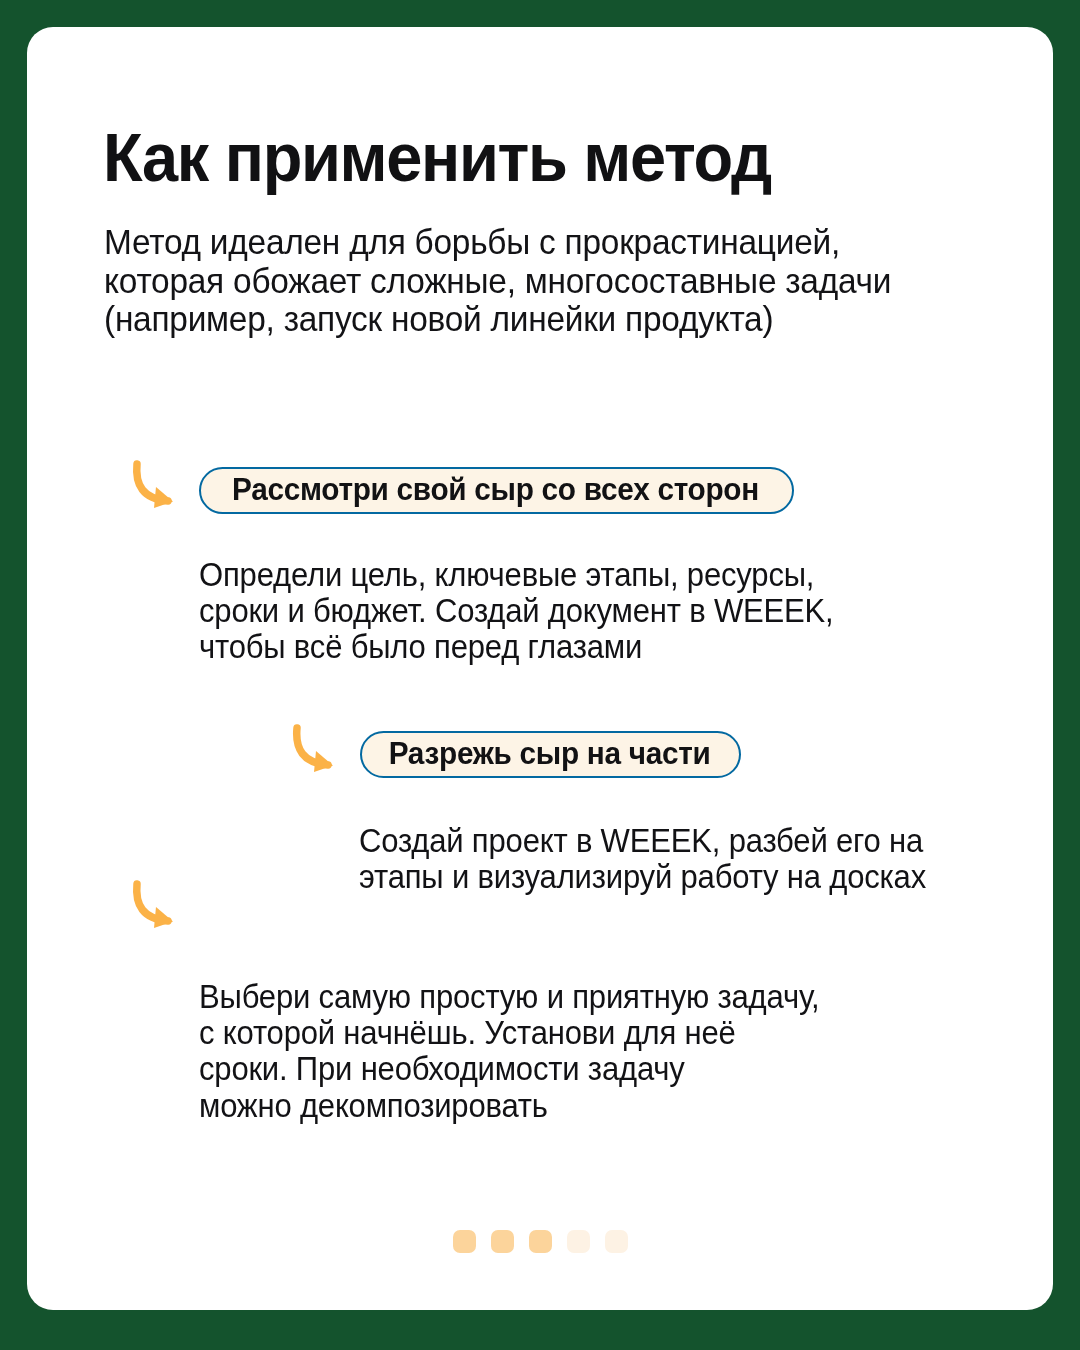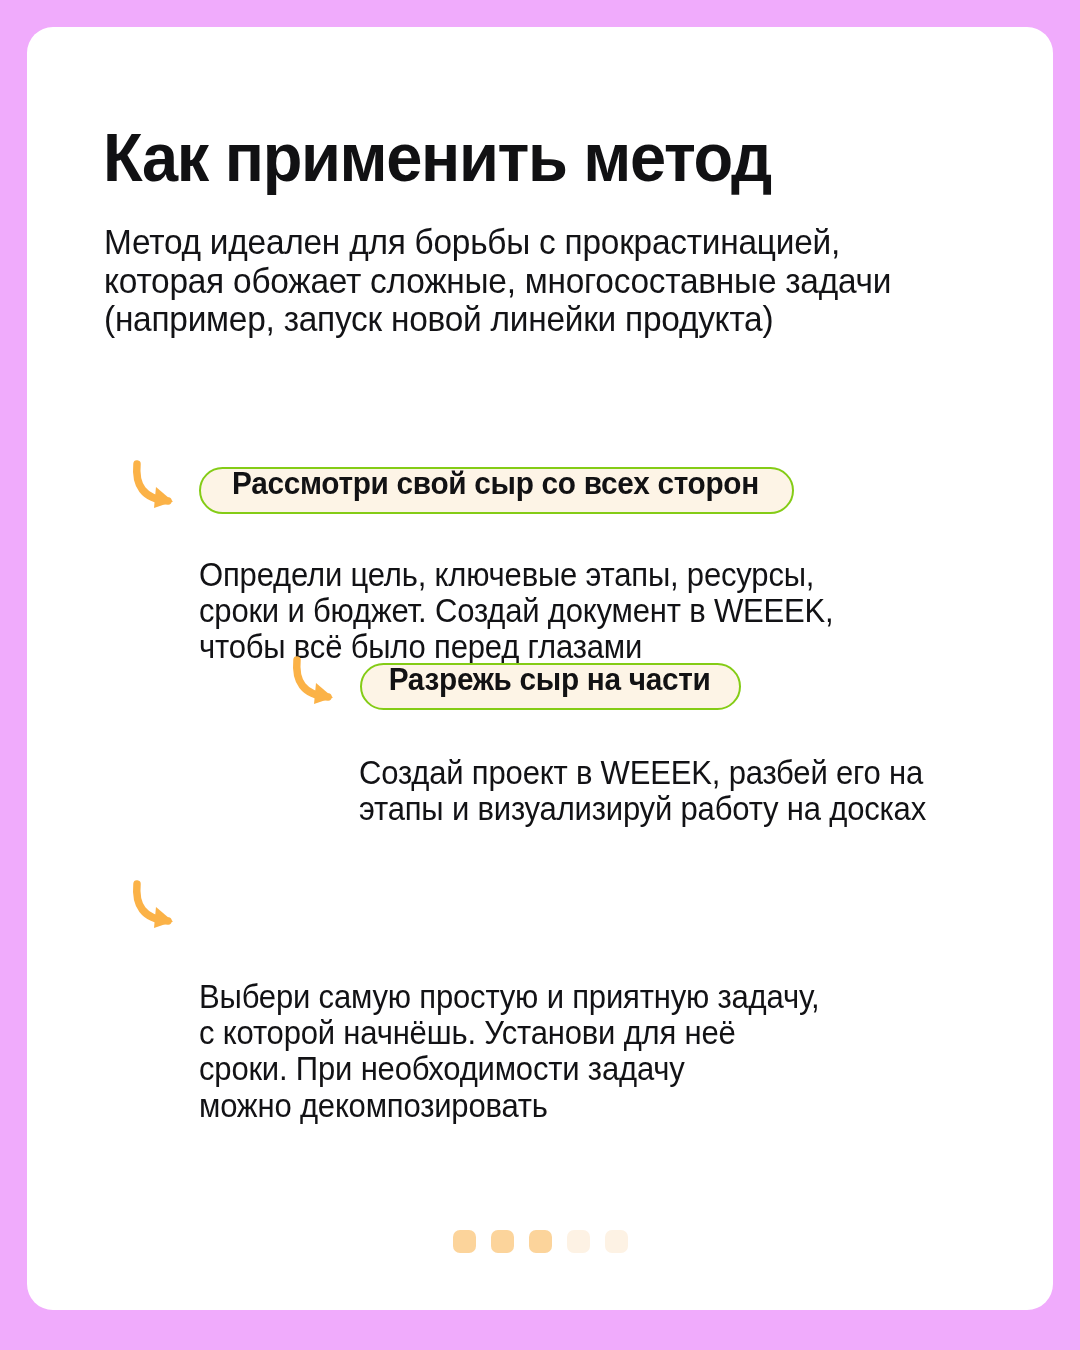--- a/index.html
+++ b/index.html
@@ -12,21 +12,21 @@
     background: #FCB852;
     font-family: "Liberation Sans", "DejaVu Sans", sans-serif;
     overflow: hidden;
   }
 
   
   .frame {
     position: relative;
     width: 1080px;
     height: 1350px;
-    background: #f0abfc;
+    background: #14532d;
     box-sizing: border-box;
     padding: 27px 27px 40px 27px;
   }
   .card {
     position: relative;
     width: 100%;
     height: 100%;
     background: #FFFFFF;
     border-radius: 26px;
     box-sizing: border-box;
@@ -88,26 +88,26 @@
     width: 62px;
     height: 62px;
     display: block;
     pointer-events: none;
   }
   .arrow-icon svg { display: block; width: 62px; height: 62px; }
 
   .pill {
     position: absolute;
     display: inline-flex;
-    align-items: flex-start;
+    align-items: center;
     justify-content: center;
     height: 47px;
     padding: 0 22px 0 20px;
     background: #FDF4E6;
-    border: 2px solid #84cc16;
+    border: 2px solid #0369a1;
     border-radius: 24px;
     box-sizing: border-box;
     white-space: nowrap;
   }
   .pill-label {
     font-size: 31px;
     line-height: 1;
     font-weight: 700;
     color: #121214;
     letter-spacing: -0.3px;
@@ -128,21 +128,21 @@
     transform: scaleX(0.955);
   }
   .step-body .ln { display: block; white-space: nowrap; }
 
   
   #step-1 { top: 432px; }
   #step-1 .arrow-icon { left: 100px; }
   #step-1 .pill       { left: 172px; top: 8px; }
   #step-1 .step-body  { left: 172px; top: 98px; }
 
-  #step-2 { top: 628px; }
+  #step-2 { top: 696px; }
   #step-2 .arrow-icon { left: 260px; }
   #step-2 .pill       { left: 333px; top: 8px; }
   #step-2 .step-body  { left: 332px; top: 100px; }
 
   #step-3 { top: 852px; }
   #step-3 .arrow-icon { left: 100px; }
   #step-3 .pill       { left: 172px; top: 8px; }
   #step-3 .step-body  { left: 172px; top: 100px; }
 
   

